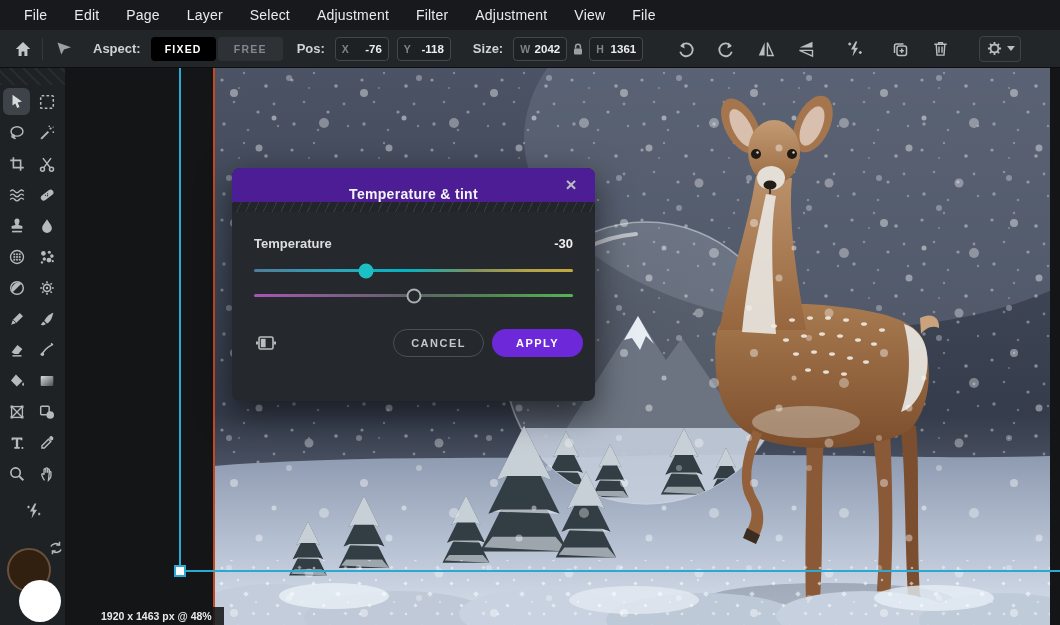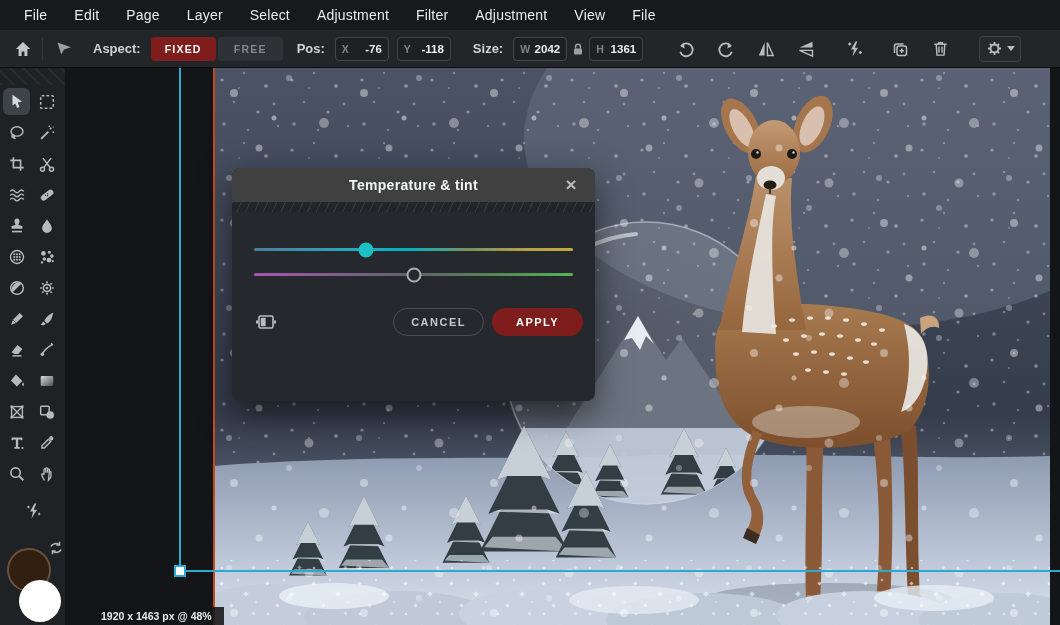--- a/index.html
+++ b/index.html
@@ -13,21 +13,21 @@
   .menu-item { color:#e9ebed; font-size:14px; font-weight:500; letter-spacing:.2px; cursor:default; }
 
   
   .toolbar { position:absolute; left:0; top:30px; width:1060px; height:38px; background:#232629;
              display:flex; align-items:center; border-bottom:1px solid #0d0e10; z-index:30; }
   .tb-sep { width:1px; height:22px; background:#34383b; margin:0 6px 0 4px; }
   .tb-label { color:#d0d3d5; font-size:13px; font-weight:700; margin:0 10px 0 14px; }
   .seg { display:flex; gap:2px; }
   .seg-btn { height:24px; width:65px; border:none; border-radius:4px; font-size:10.5px; font-weight:700;
              letter-spacing:1.2px; font-family:inherit; }
-  .seg-on  { background:#7f1d1d; color:#ffffff; }
+  .seg-on  { background:#000000; color:#ffffff; }
   .seg-off { background:#2e3236; color:#84888c; }
   .num-box { height:24px; width:54px; background:#1e2124; border:1px solid #43474b; border-radius:4px;
              display:flex; align-items:center; padding:0 6px; margin-right:8px; }
   .num-box .axis { color:#7f8488; font-size:10.5px; font-weight:700; margin-right:4px; }
   .num-box input { flex:1; width:100%; background:transparent; border:none; outline:none; color:#eceeef;
                    font-size:11.5px; font-weight:700; text-align:right; font-family:inherit; }
   .tb-tools { display:flex; align-items:center; gap:10px; margin-left:20px; }
   .tb-btn { width:30px; height:28px; display:flex; align-items:center; justify-content:center;
             background:transparent; border:none; }
   .gear-btn { width:42px; height:26px; border:1px solid #3f4347; border-radius:4px; background:#26292c;
@@ -61,43 +61,43 @@
   .sel-h  { left:91px; top:502px; width:890px; height:2px; }
   .sel-handle { position:absolute; width:12px; height:12px; background:#ffffff; border:2px solid #2aa9d2; z-index:7; }
   .h-left  { left:85px; top:497px; }
   .h-right { left:974px; top:497px; }
   .status-label { position:absolute; left:0; bottom:0; height:18px; padding:0 12px; background:rgba(20,22,24,.88);
                   color:#e8eaec; font-size:10.5px; font-weight:700; display:flex; align-items:center; z-index:8; }
 
   
   .dialog { position:absolute; left:232px; top:168px; width:363px; height:233px; background:#25292d;
             border-radius:8px; box-shadow:0 12px 34px rgba(0,0,0,.55); z-index:40; }
-  .dlg-title-bar { position:relative; height:34px; background:#404040; border-radius:8px 8px 0 0;
-                   display:flex; align-items:center; justify-content:center; }
+  .dlg-title-bar { position:relative; height:34px; background:#4c1d95; border-radius:8px 8px 0 0;
+                   display:flex; align-items:flex-end; justify-content:center; }
   .dlg-title { color:#f2f4f5; font-size:14px; font-weight:700; letter-spacing:.3px; }
   .dlg-close { position:absolute; right:10px; top:3px; width:28px; height:28px; background:transparent; border:none;
                color:#b9bdc0; font-size:19px; font-weight:700; line-height:28px; }
   .dlg-hatch { height:10px; background:#22262a;
                background-image:repeating-linear-gradient(115deg, rgba(165,175,185,.14) 0 1px, transparent 1px 8px); }
   .dlg-body { padding:18px 22px 0 22px; }
   .slider-row { display:flex; justify-content:space-between; align-items:baseline; margin-top:6px; }
   .slider-label { color:#dcdee0; font-size:13px; font-weight:600; }
   .slider-value { color:#eef0f1; font-size:13px; font-weight:700; }
   .slider-track { position:relative; height:3px; border-radius:2px; margin:18px 0 22px 0; }
   .track-temp { background:linear-gradient(90deg,#4f7d99 0%,#27a9bc 30%,#00b4c4 48%,#7e9160 68%,#b3a348 86%,#c2aa3e 100%); }
   .track-tint { background:linear-gradient(90deg,#a855b0 0%,#7d5f88 28%,#5e6366 50%,#528a52 76%,#57b356 100%); }
   .thumb { position:absolute; top:50%; transform:translate(-50%,-50%); border-radius:50%; }
   .thumb-filled { width:15px; height:15px; background:#1cc0c4; }
   .thumb-hollow { width:15px; height:15px; background:#25292d; border:2px solid #a9aeb2; }
   .dlg-footer { display:flex; align-items:center; padding:10px 12px 0 22px; }
   .compare-btn { width:26px; height:26px; background:transparent; border:none; display:flex; align-items:center; }
   .pill { height:28px; width:100px; border-radius:14px; font-size:11px; font-weight:700; letter-spacing:1.5px;
           font-family:inherit; }
   .cancel-btn { margin-left:115px; background:transparent; border:1.5px solid #4b5054; color:#c3c7c9; }
-  .apply-btn  { margin-left:8px; background:#7f1d1d; border:none; color:#ffffff; }
+  .apply-btn  { margin-left:8px; background:#6d28d9; border:none; color:#ffffff; }
 </style>
 </head>
 <body>
 
 <div id="app">
 
   <nav class="menu-bar">
     <span class="menu-item">File</span>
     <span class="menu-item">Edit</span>
     <span class="menu-item">Page</span>
@@ -611,20 +611,24 @@
     </div>
   </div>
 
   <div class="dialog">
     <div class="dlg-title-bar">
       <span class="dlg-title">Temperature &amp; tint</span>
       <button class="dlg-close">×</button>
     </div>
     <div class="dlg-hatch"></div>
     <div class="dlg-body">
+      <div class="slider-row">
+        <span class="slider-label">Temperature</span>
+        <span class="slider-value">-30</span>
+      </div>
       <div class="slider-track track-temp">
         <div class="thumb thumb-filled" style="left: 35%;"></div>
       </div>
       <div class="slider-track track-tint">
         <div class="thumb thumb-hollow" style="left: 50%;"></div>
       </div>
     </div>
     <div class="dlg-footer">
       <button class="compare-btn">
         <svg width="24" height="24" viewBox="0 0 24 24" fill="none" stroke="#b9bdc0" stroke-width="1.6">

